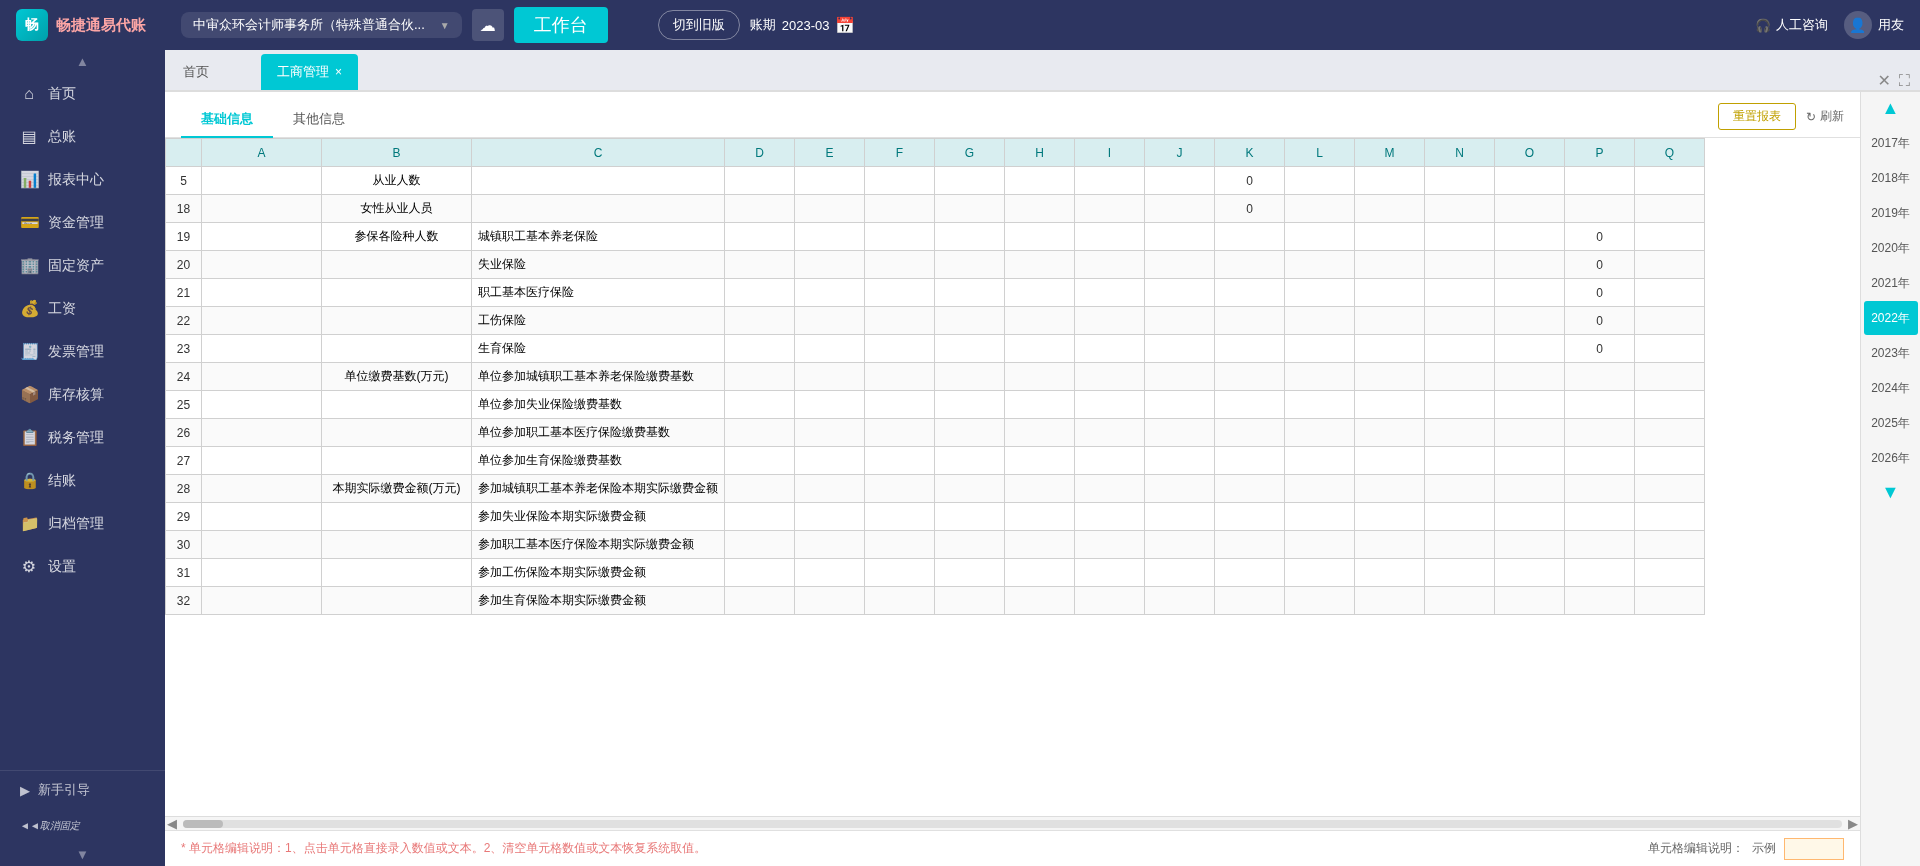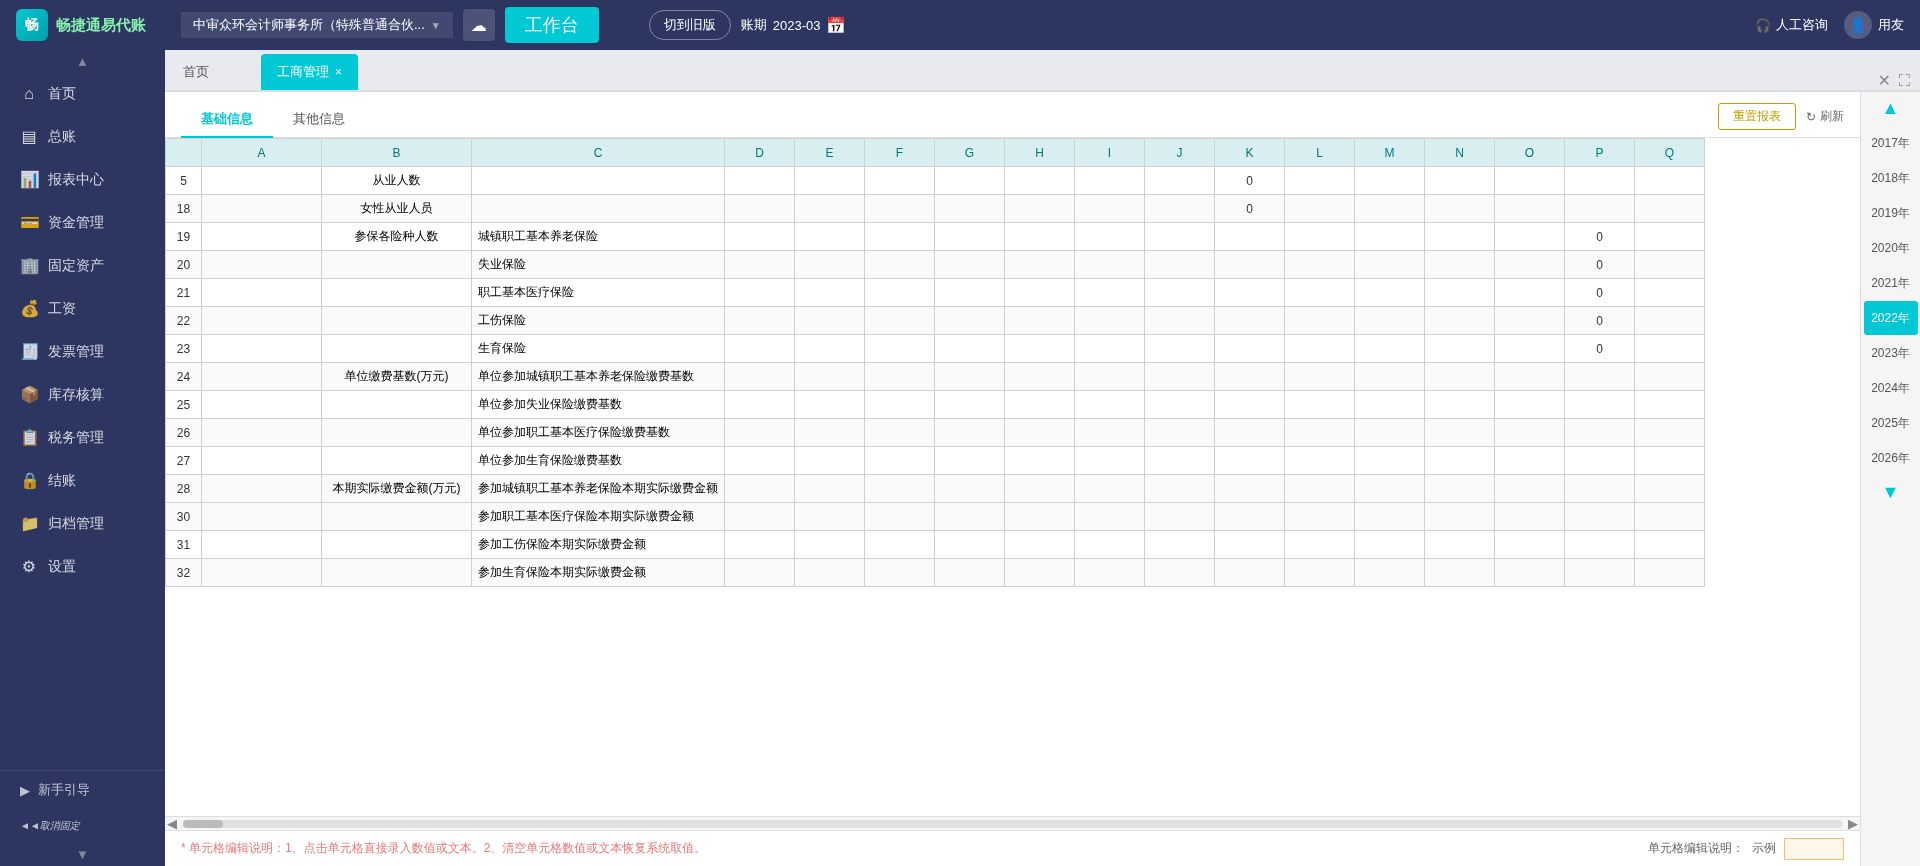--- a/index.html
+++ b/index.html
@@ -20,29 +20,29 @@
       width: 165px;
       gap: 8px;
     }
     .logo-icon {
       width: 32px; height: 32px;
       background: linear-gradient(135deg, #00c8d4, #00a0aa);
       border-radius: 6px;
       display: flex; align-items: center; justify-content: center;
       color: white; font-size: 14px; font-weight: bold;
     }
-    .logo-text { color: #86efac; font-size: 15px; font-weight: bold; }
+    .logo-text { color: #fca5a5; font-size: 15px; font-weight: bold; }
     .company-selector {
       display: flex; align-items: center;
       background: rgba(255,255,255,0.1);
-      border-radius: 0;
+      border-radius: 8px;
       padding: 4px 12px;
       color: white;
       cursor: pointer;
-      gap: 6px;
+      gap: 15px;
       margin-right: 10px;
     }
     .company-selector .arrow { font-size: 10px; color: #aaa; }
     .cloud-icon {
       width: 32px; height: 32px;
       background: rgba(255,255,255,0.15);
       border-radius: 4px;
       display: flex; align-items: center; justify-content: center;
       color: white; font-size: 16px; cursor: pointer; margin-right: 10px;
     }
@@ -744,20 +744,40 @@
                   <td class="cell-other"></td>
                   <td class="cell-other"></td>
                   <td class="cell-other"></td>
                   <td class="cell-other"></td>
                   <td class="cell-other"></td>
                   <td class="cell-other"></td>
                   <td class="cell-other"></td>
                   <td class="cell-other"></td>
                   <td class="cell-other"></td>
                 </tr>
+                <tr class="row-normal">
+                  <td class="row-num">29</td>
+                  <td class="cell-a"></td>
+                  <td class="cell-b"></td>
+                  <td class="cell-c">参加失业保险本期实际缴费金额</td>
+                  <td class="cell-other"></td>
+                  <td class="cell-other"></td>
+                  <td class="cell-other"></td>
+                  <td class="cell-other"></td>
+                  <td class="cell-other"></td>
+                  <td class="cell-other"></td>
+                  <td class="cell-other"></td>
+                  <td class="cell-other"></td>
+                  <td class="cell-other"></td>
+                  <td class="cell-other"></td>
+                  <td class="cell-other"></td>
+                  <td class="cell-other"></td>
+                  <td class="cell-other"></td>
+                  <td class="cell-other"></td>
+                </tr>
                 <tr class="row-alt">
                   <td class="row-num">30</td>
                   <td class="cell-a"></td>
                   <td class="cell-b"></td>
                   <td class="cell-c">参加职工基本医疗保险本期实际缴费金额</td>
                   <td class="cell-other"></td>
                   <td class="cell-other"></td>
                   <td class="cell-other"></td>
                   <td class="cell-other"></td>
                   <td class="cell-other"></td>

